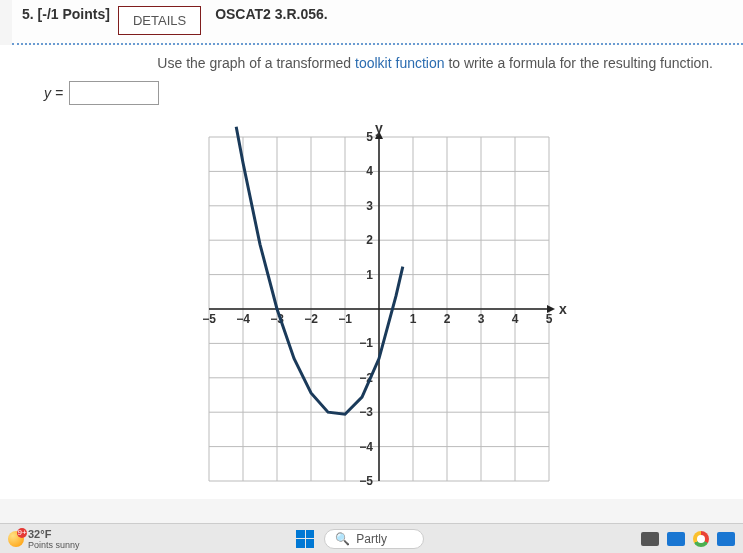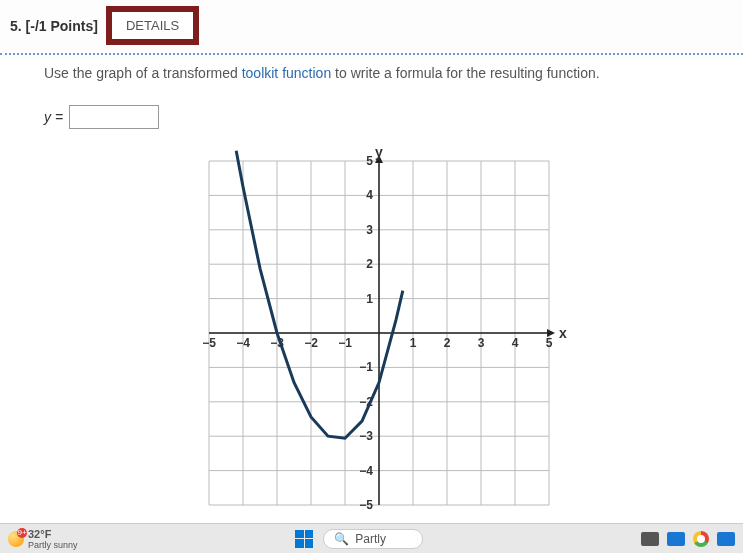--- a/index.html
+++ b/index.html
@@ -6,54 +6,56 @@
     body {
       font-family: Arial, Helvetica, sans-serif;
       background: #f5f5f5;
       width: 743px;
       height: 553px;
       overflow: hidden;
       position: relative;
     }
     .header {
       display: flex;
-      align-items: center;
+      align-items: flex-start;
       gap: 8px;
       padding: 6px 10px 8px 10px;
       border-bottom: 2px dotted #6a9bd1;
       background: #fdfdfd;
+      margin-left: 12px;
     }
     .qnum {
       font-weight: bold;
       font-size: 14px;
       color: #333;
     }
     .btn {
-      border: 6px solid #7f1d1d;
+      border: 1px solid #7f1d1d;
       background: #fff;
       padding: 6px 14px;
       font-size: 13px;
       color: #555;
       cursor: pointer;
       font-family: inherit;
     }
     .oscat {
       font-size: 14px;
       font-weight: bold;
       color: #333;
       margin-left: 6px;
     }
     .content {
       padding: 10px 30px 0 44px;
       background: #fff;
     }
     .prompt {
       font-size: 14px;
       color: #555;
-      margin-bottom: 24px;
+      margin-bottom: 10px;
+      text-align: right;
     }
     .prompt .link { color: #2b6cb0; }
     .answer-row {
       display: flex;
       align-items: center;
       gap: 6px;
       margin-bottom: 14px;
     }
     .ylabel { font-style: italic; font-size: 14px; color: #333; }
     .answer-input {
@@ -102,20 +104,21 @@
   </style>
 </head>
 <body>
 
 <div class="header">
   <span class="qnum">
     <span>5.</span>
     <span>[-/1 Points]</span>
   </span>
   <button class="btn">DETAILS</button>
+  <span class="oscat">OSCAT2 3.R.056.</span>
 </div>
 
 <div class="content">
   <div class="prompt">
     <span>Use the graph of a transformed </span><span class="link">toolkit function</span><span> to write a formula for the resulting function.</span>
   </div>
   <div class="answer-row">
     <span class="ylabel">y =</span>
     <input class="answer-input" type="text" value="" style="">
   </div>
@@ -183,21 +186,21 @@
   </div>
 </div>
 
 <div class="taskbar">
   <div class="weather">
     <div class="sun">
         <div class="badge">9+</div>
       </div>
     <div>
       <div style="font-weight:bold">32°F</div>
-      <div style="font-size:9px">Partly sunny</div>
+      <div style="font-size:9px">Points sunny</div>
     </div>
   </div>
   <div class="task-center">
     <div class="win-icon">
         <span></span>
         <span></span>
         <span></span>
         <span></span>
       </div>
     <div class="search-box">

